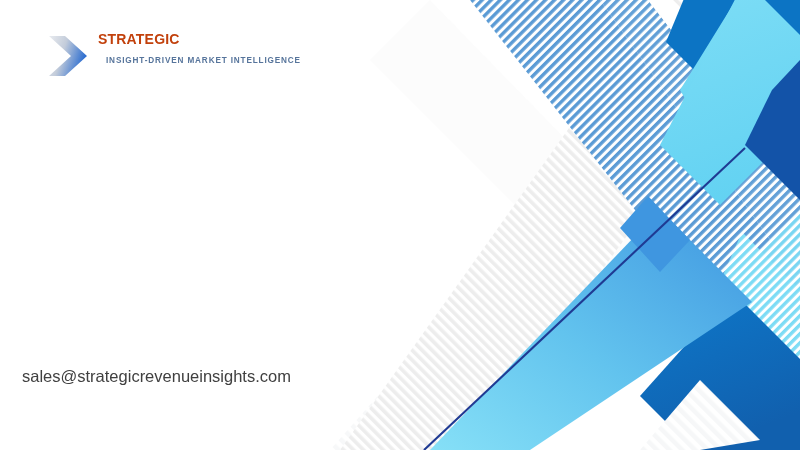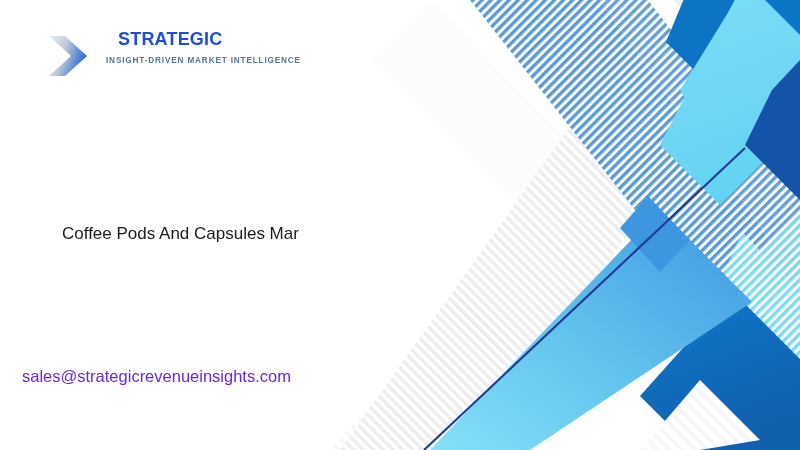--- a/index.html
+++ b/index.html
@@ -12,36 +12,36 @@
   #slide{position:absolute;inset:0;width:800px;height:450px;overflow:hidden;background:#ffffff;}
 
   
   #artwork{position:absolute;top:0;left:0;width:800px;height:450px;}
 
   
   #logo{position:absolute;left:48px;top:30px;display:flex;align-items:flex-start;}
   #logo-mark{width:42px;height:46px;flex:0 0 42px;margin-top:3px;}
   #logo-text{margin-left:8px;}
   .wordmark-line{
-    font-weight:bold;font-size:18px;line-height:19.5px;
-    letter-spacing:0.2px;color:#1d4ed8;white-space:nowrap;margin-left:20px;
+    font-weight:bold;font-size:14px;line-height:19.5px;
+    letter-spacing:0.2px;color:#c2410c;white-space:nowrap;
   }
   #logo-tagline{
     margin-top:6px;font-size:8.2px;letter-spacing:0.85px;
     color:#56749b;font-weight:bold;white-space:nowrap;padding-left:8px;
   }
 
   
   #report-title{
     position:absolute;left:62px;top:206px;width:330px;
     font-size:17px;line-height:56px;color:#1b1b1b;
   }
   #contact-email{
     position:absolute;left:22px;top:367px;
-    font-size:16.5px;color:#6d28d9;white-space:nowrap;
+    font-size:16.5px;color:#404040;white-space:nowrap;
   }
 </style>
 </head>
 <body>
 
 <div id="slide">
 
   <svg id="artwork" viewBox="0 0 800 450" width="800" height="450" xmlns="http://www.w3.org/2000/svg" shape-rendering="auto">
     <defs>
 
@@ -133,18 +133,17 @@
     <svg id="logo-mark" viewBox="0 0 42 46" xmlns="http://www.w3.org/2000/svg">
       <path d="M1,3 L17,3 L39,23 L17,43 L1,43 L23,23 Z" fill="url(#gradMark)"></path>
     </svg>
     <div id="logo-text">
       <div class="wordmark-line">STRATEGIC</div>
       <div id="logo-tagline">INSIGHT-DRIVEN MARKET INTELLIGENCE</div>
     </div>
   </div>
 
   <div id="report-title">
-    <div>Coffee Pods And Capsules Mar</div>
   </div>
 
   <div id="contact-email">sales@strategicrevenueinsights.com</div>
 
 </div>
 
 </body></html>

